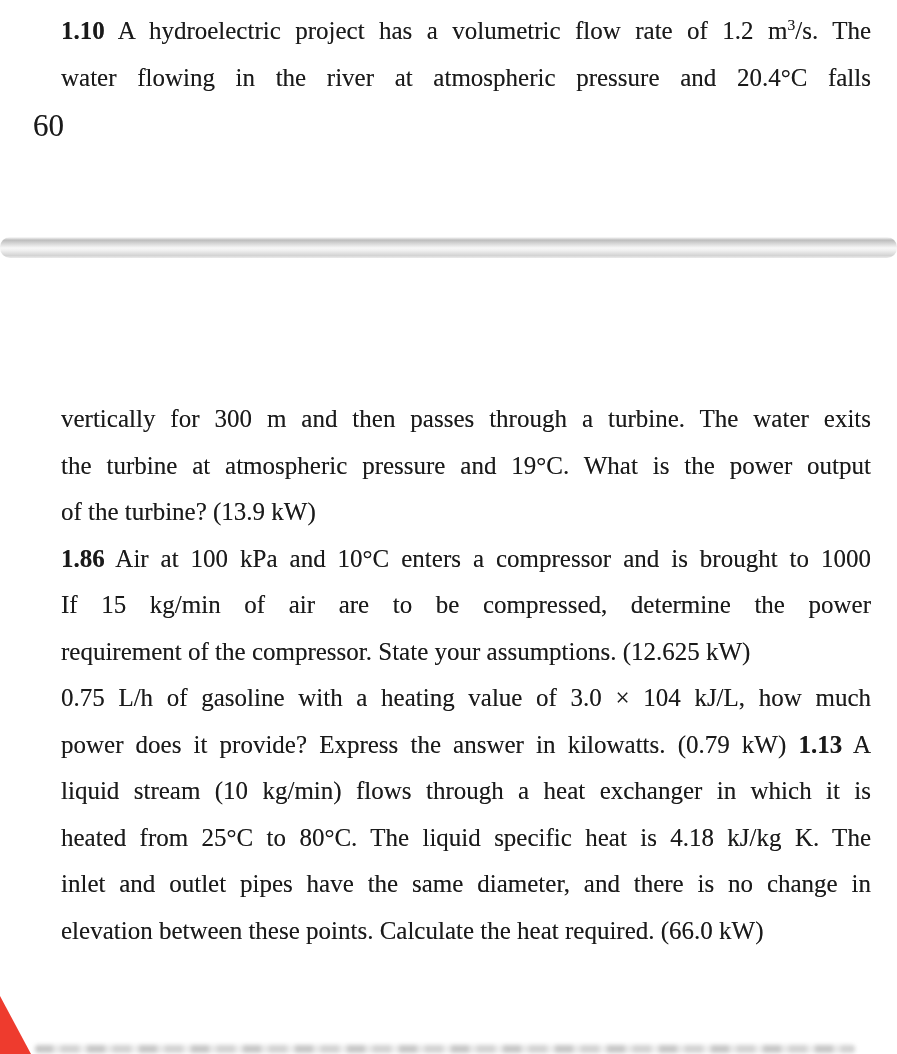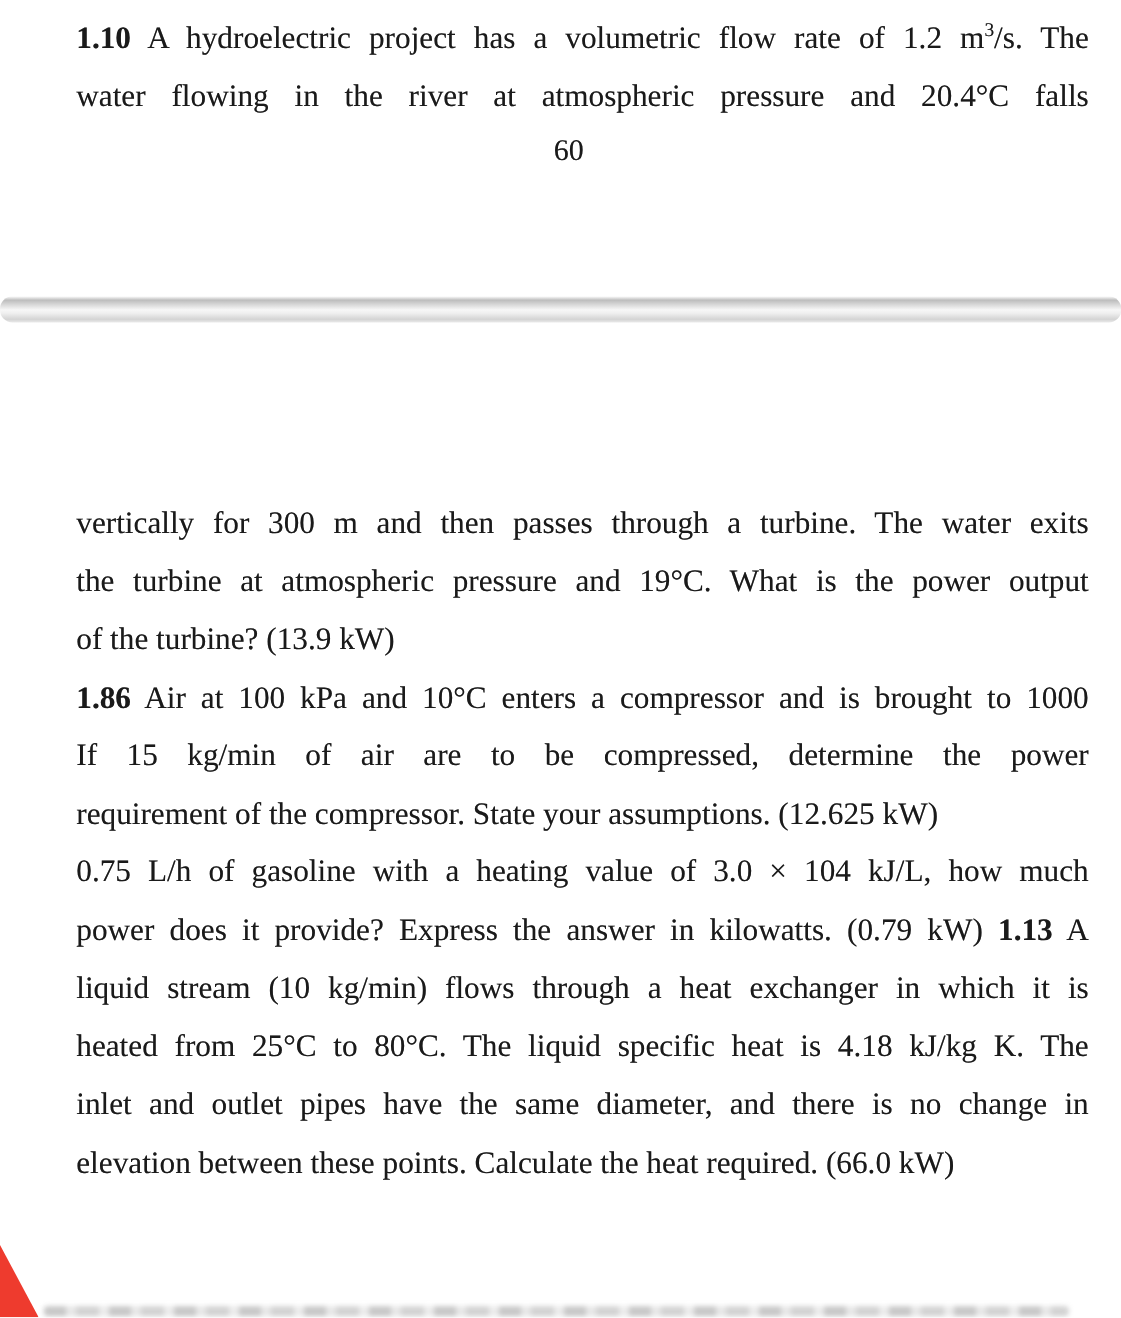--- a/index.html
+++ b/index.html
@@ -31,24 +31,23 @@
   .line.just { text-align-last: justify; }
   .bold { font-weight: 700; }
   sup {
     font-size: 0.62em;
     line-height: 0;
     vertical-align: super;
   }
   .page-number {
     position: absolute;
     top: 108px;
-    left: 50px;
+    left: 33px;
     width: 810px;
-    text-align: center;
-    font-size: 24px;
+    font-size: 31px;
     color: var(--text, #1a1a1a);
     filter: blur(0.35px);
     text-shadow: 0 0 0.5px rgba(0,0,0,0.45);
   }
   .separator {
     position: absolute;
     top: 237px;
     left: 0;
     width: 897px;
     height: 21px;

